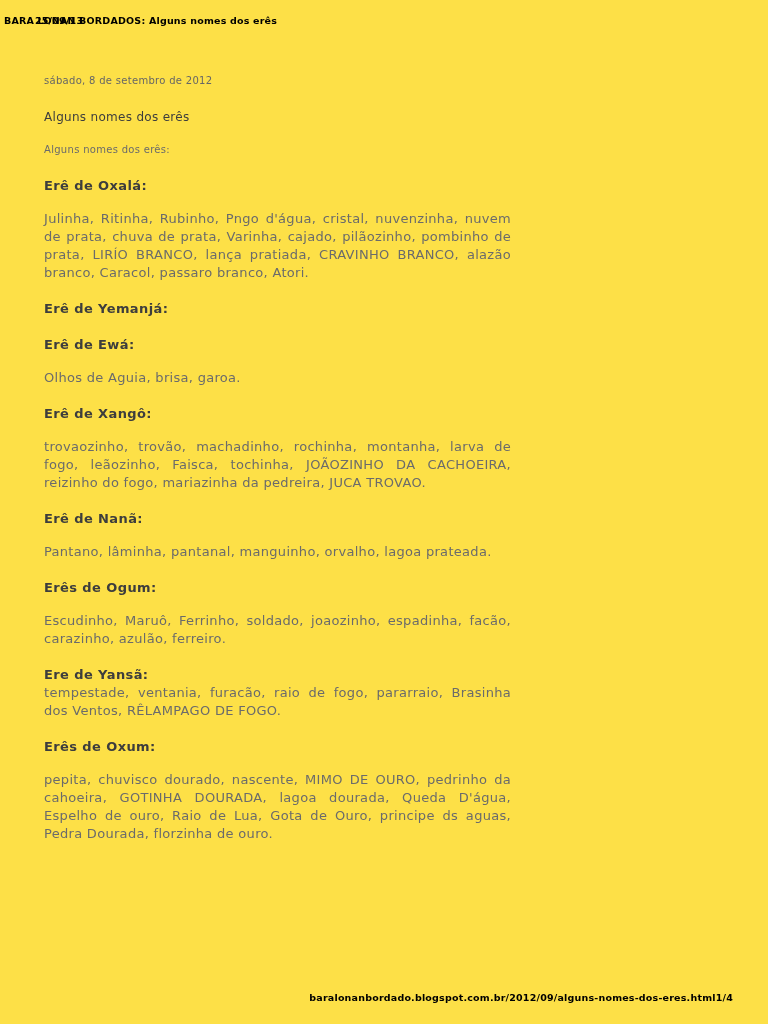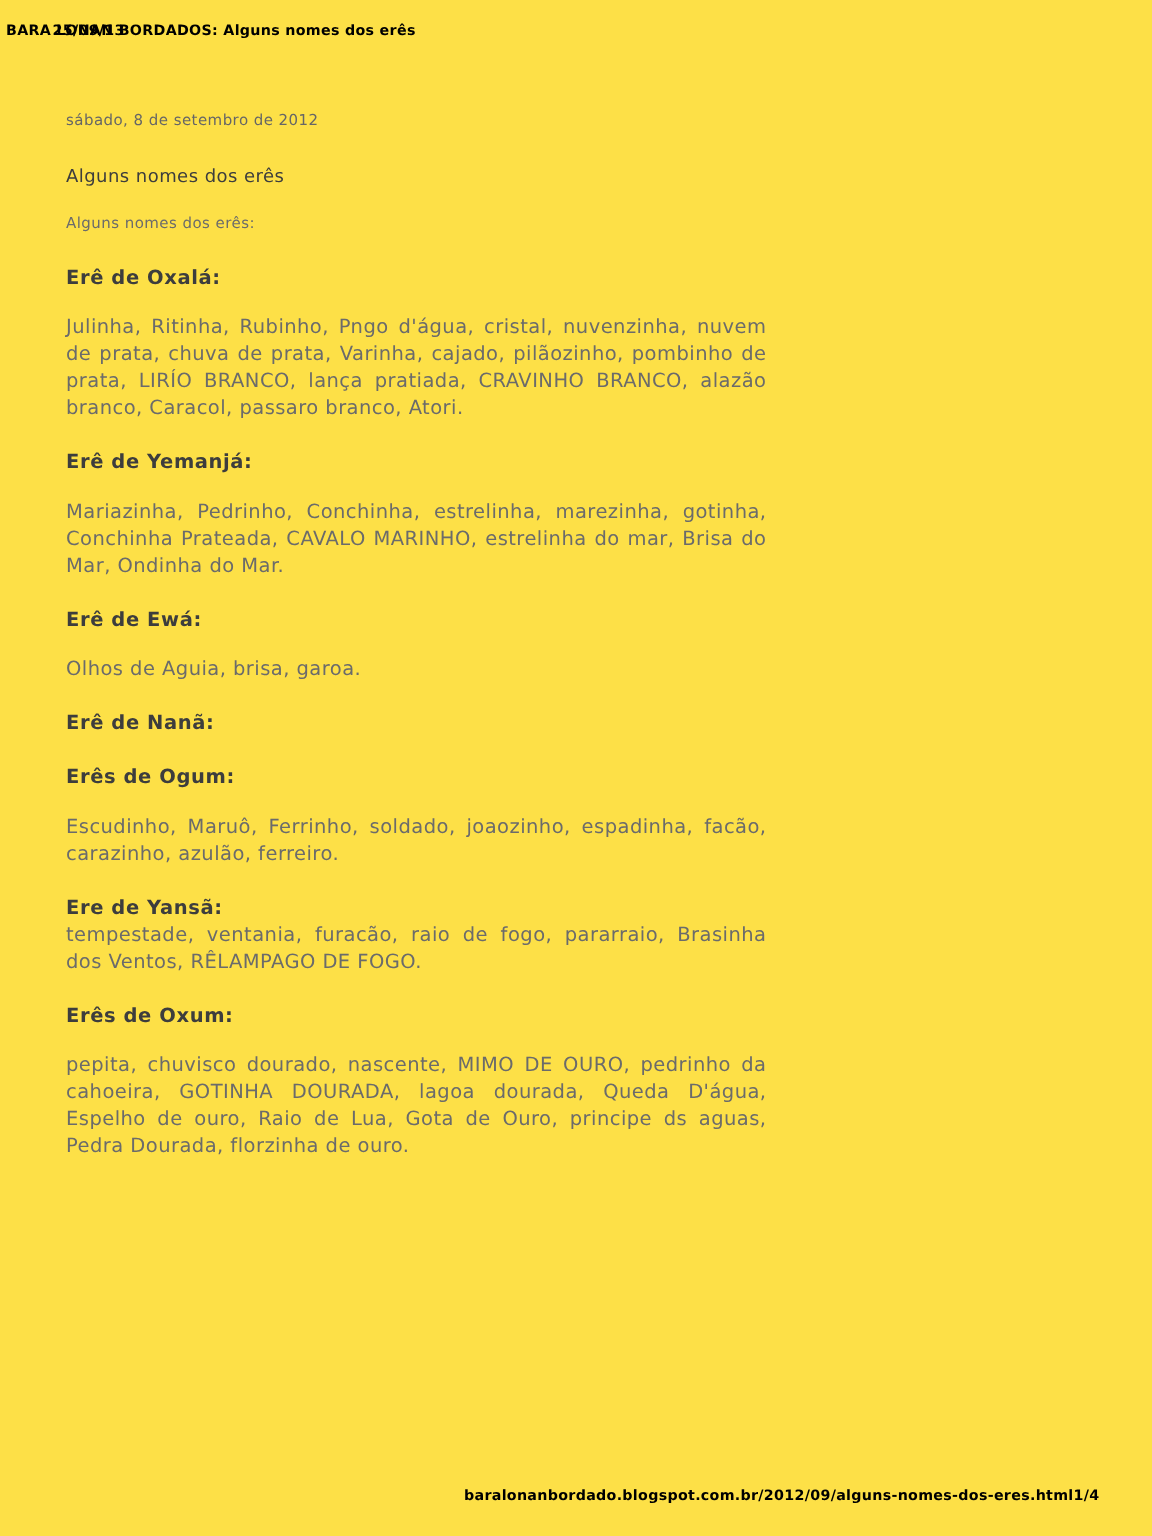--- a/index.html
+++ b/index.html
@@ -115,31 +115,35 @@
     <h1 class="post-title">Alguns nomes dos erês</h1>
     <p class="intro">Alguns nomes dos erês:</p>
 
     <div class="post-section">
       <div class="sec-heading">Erê de Oxalá:</div>
       <p class="sec-body">Julinha, Ritinha, Rubinho, Pngo d'água, cristal, nuvenzinha, nuvem de prata, chuva de prata, Varinha, cajado, pilãozinho, pombinho de prata, LIRÍO BRANCO, lança pratiada, CRAVINHO BRANCO, alazão branco, Caracol, passaro branco, Atori.</p>
     </div>
 
     <div class="post-section">
       <div class="sec-heading">Erê de Yemanjá:</div>
-      <p class="sec-body">Mariazinha, Pedrinho, Conchinha, estrelinha, marezinha, gotinha, Conchinha Prateada, CAVALO MARINHO, estrelinha do mar, Brisa do Mar, Ondinha do Mar.</p>
     </div>
 
     <div class="post-section">
       <div class="sec-heading">Erê de Ewá:</div>
       <p class="sec-body">Olhos de Aguia, brisa, garoa.</p>
     </div>
 
+    <div class="post-section">
+      <div class="sec-heading">Erê de Xangô:</div>
+      <p class="sec-body">trovaozinho, trovão, machadinho, rochinha, montanha, larva de fogo, leãozinho, Faisca, tochinha, JOÃOZINHO DA CACHOEIRA, reizinho do fogo, mariazinha da pedreira, JUCA TROVAO.</p>
+    </div>
 
     <div class="post-section">
       <div class="sec-heading">Erê de Nanã:</div>
+      <p class="sec-body">Pantano, lâminha, pantanal, manguinho, orvalho, lagoa prateada.</p>
     </div>
 
     <div class="post-section">
       <div class="sec-heading">Erês de Ogum:</div>
       <p class="sec-body">Escudinho, Maruô, Ferrinho, soldado, joaozinho, espadinha, facão, carazinho, azulão, ferreiro.</p>
     </div>
 
     <div class="post-section tight">
       <div class="sec-heading">Ere de Yansã:</div>
       <p class="sec-body">tempestade, ventania, furacão, raio de fogo, pararraio, Brasinha dos Ventos, RÊLAMPAGO DE FOGO.</p>

